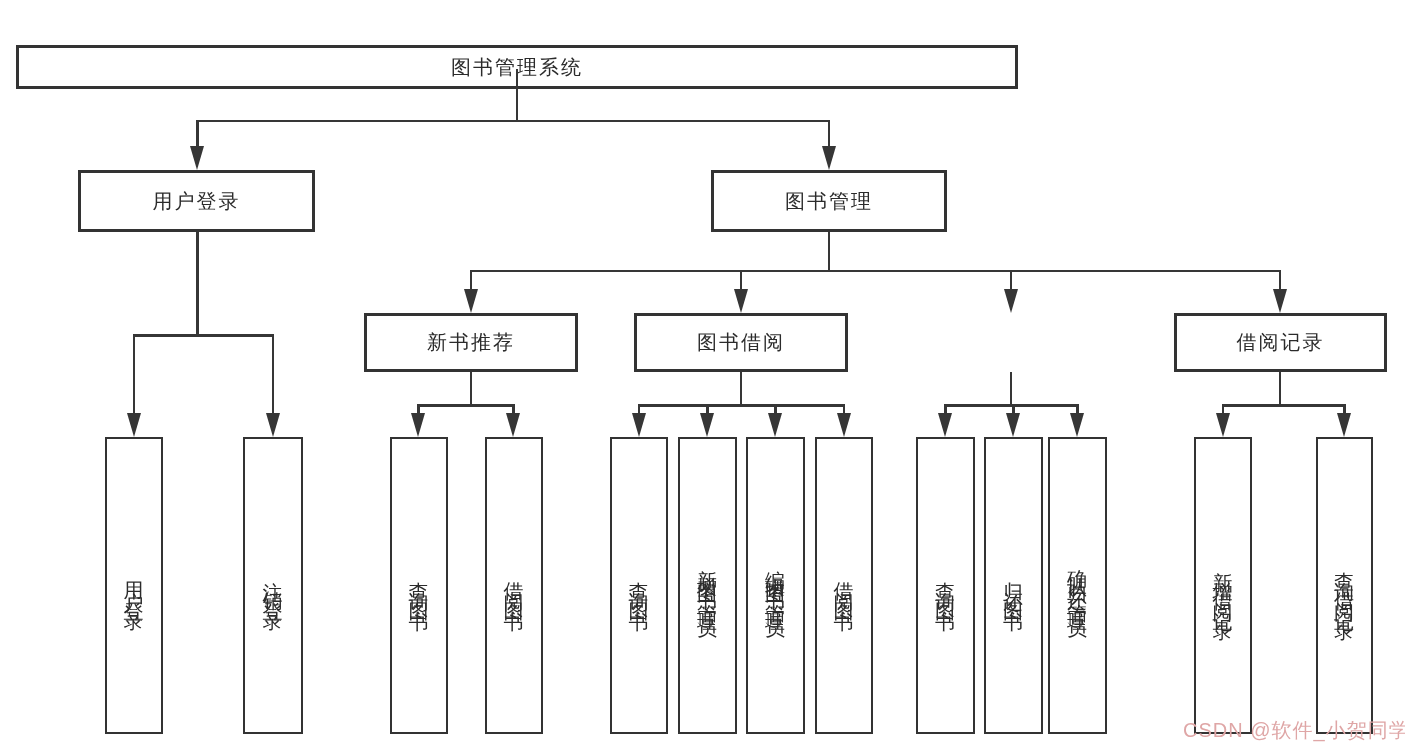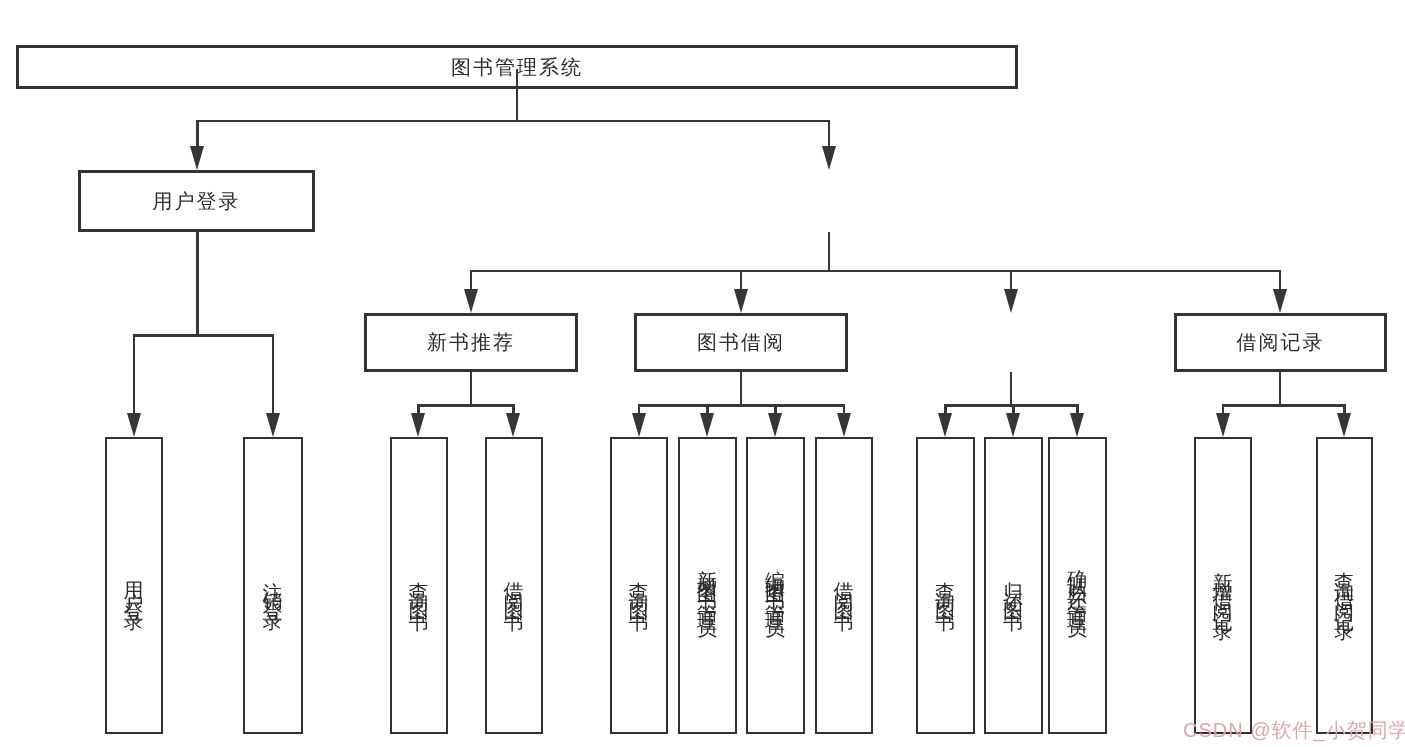--- a/index.html
+++ b/index.html
@@ -61,20 +61,23 @@
 <div id="canvas">
 
   <div class="node" style="left:16px; top:13px; width:1002px; height:44px;margin-top:32px;">
     <span class="h-label">图书管理系统</span>
   </div>
 
   <div class="node" style="left:78px; top:170px; width:237px; height:62px;">
     <span class="h-label">用户登录</span>
   </div>
 
+  <div class="node" style="left:711px; top:170px; width:236px; height:62px;">
+    <span class="h-label">图书管理</span>
+  </div>
 
   <div class="node" style="left:634px; top:313px; width:214px; height:59px;">
     <span class="h-label">图书借阅</span>
   </div>
 
   <div class="node" style="left:364px; top:313px; width:214px; height:59px;">
     <span class="h-label">新书推荐</span>
   </div>
 
 

